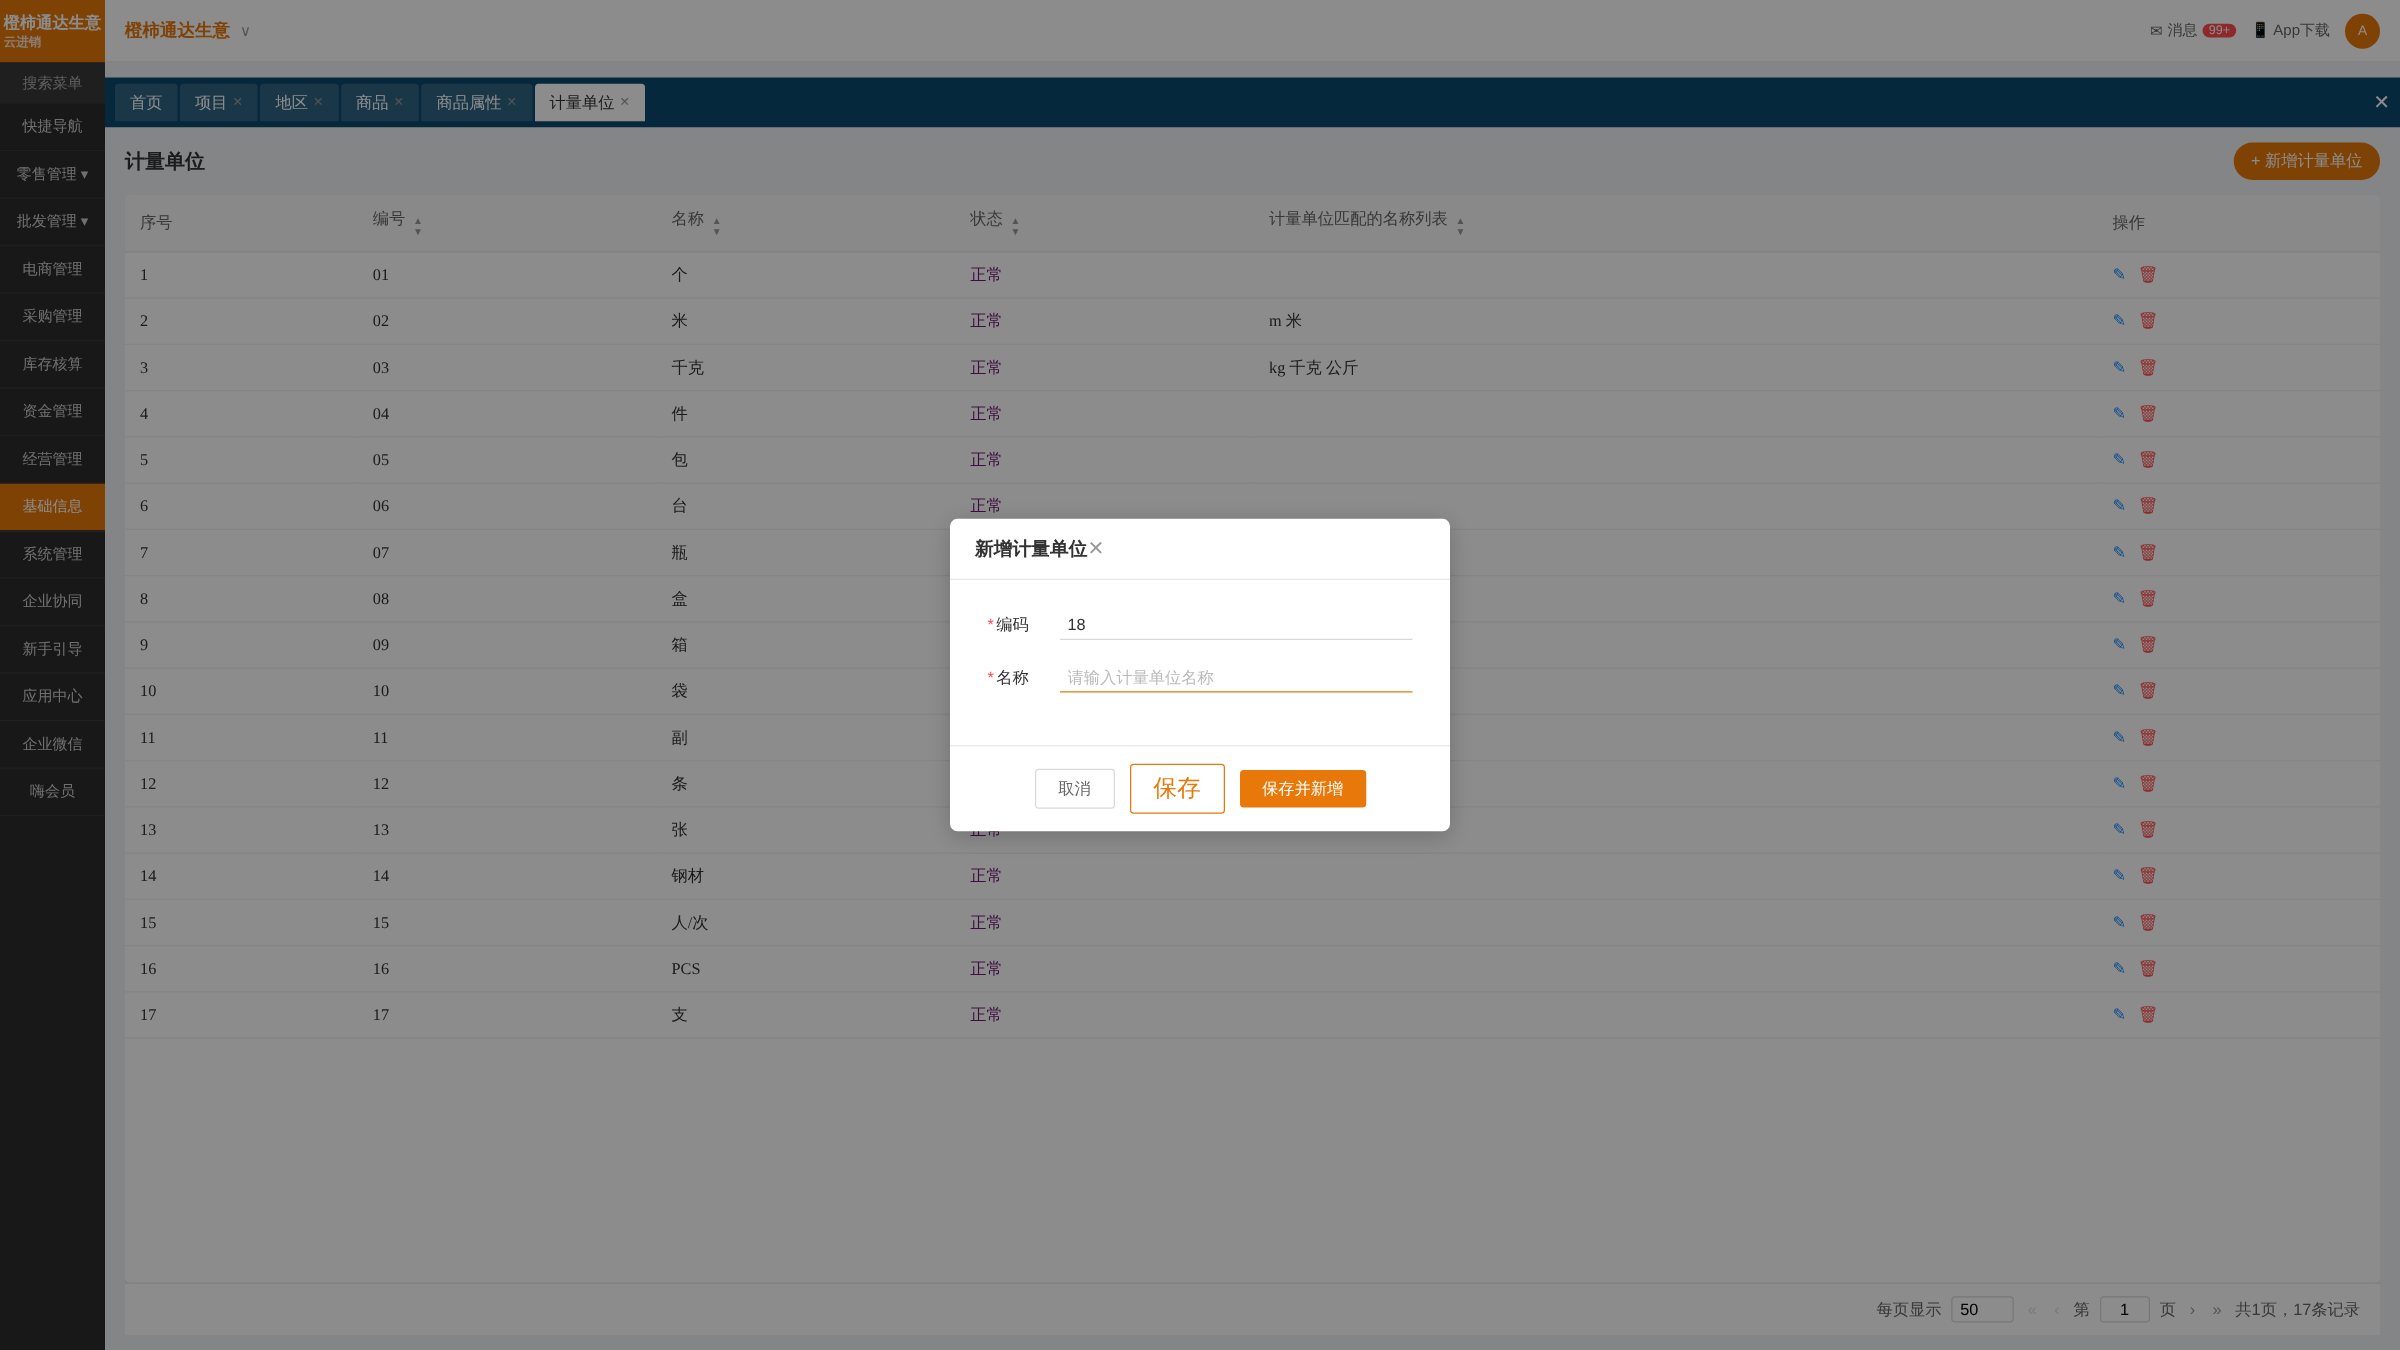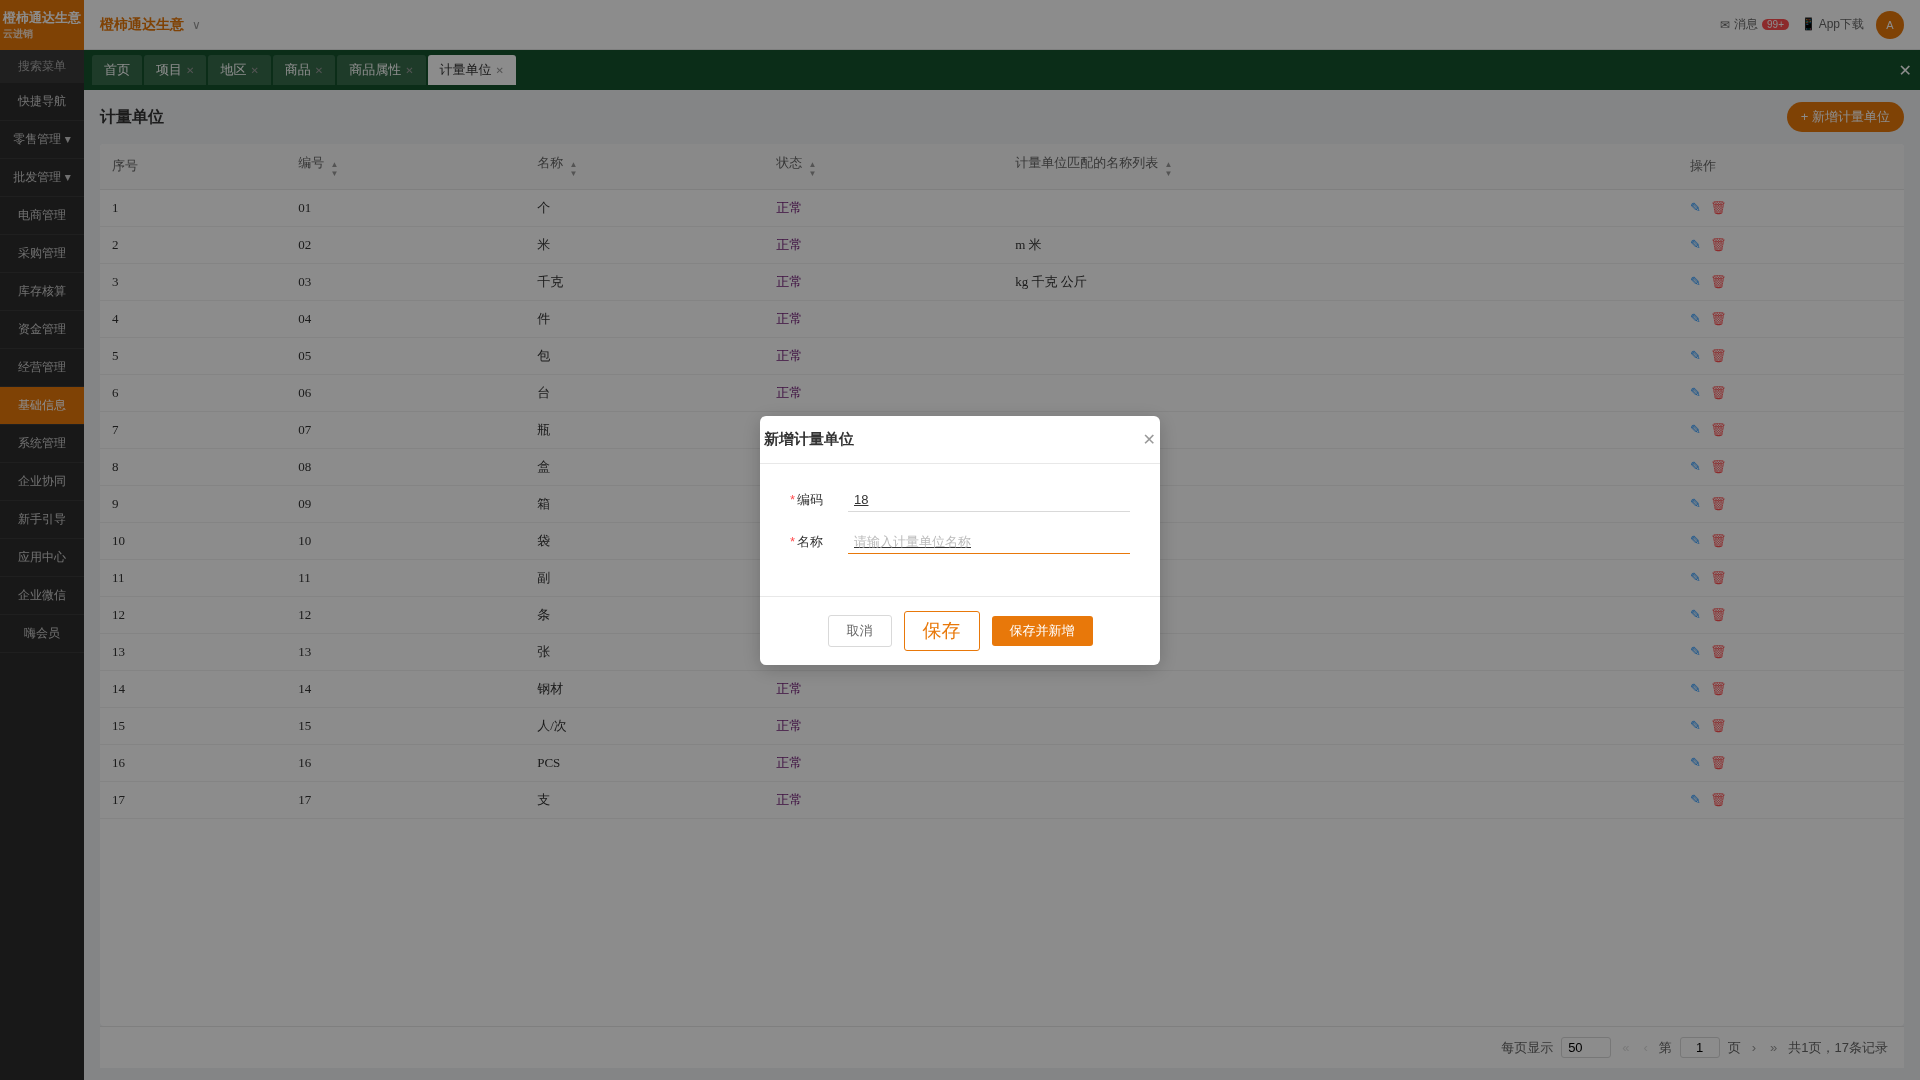--- a/index.html
+++ b/index.html
@@ -81,26 +81,27 @@
       padding: 0 5px;
       font-size: 10px;
     }
     .topbar-app { font-size: 12px; color: #666; cursor: pointer; }
     .avatar { width: 28px; height: 28px; background: #e8780a; border-radius: 50%; display: flex; align-items: center; justify-content: center; color: white; font-size: 11px; }
     .topbar-chevron { color: #999; font-size: 12px; cursor: pointer; }
 
     
     .tabbar {
       height: 40px;
-      background: #14532d;
+      background: #0c4a6e;
       display: flex;
       align-items: center;
       padding: 0 8px;
       flex-shrink: 0;
       gap: 2px;
+      margin-top: 12px;
     }
     .tab {
       padding: 6px 12px;
       background: rgba(255,255,255,0.15);
       color: white;
       border-radius: 3px 3px 0 0;
       font-size: 13px;
       cursor: pointer;
       display: flex;
       align-items: center;
@@ -209,25 +210,25 @@
       justify-content: center;
       z-index: 1000;
     }
     .modal {
       background: #fff;
       border-radius: 6px;
       width: 400px;
       box-shadow: 0 4px 20px rgba(0,0,0,0.2);
     }
     .modal-header {
-      padding: 14px 4px;
+      padding: 14px 20px;
       border-bottom: 1px solid #e8e8e8;
       display: flex;
       align-items: center;
-      justify-content: space-between;
+      justify-content: flex-start;
     }
     .modal-title { font-size: 15px; font-weight: bold; color: #333; }
     .modal-close { color: #999; cursor: pointer; font-size: 16px; }
     .modal-body { padding: 24px 30px; }
     .form-row {
       display: flex;
       align-items: center;
       margin-bottom: 18px;
       gap: 8px;
     }
@@ -240,21 +241,20 @@
     }
     .form-required { color: #ff4d4f; margin-right: 2px; }
     .form-input {
       flex: 1;
       border: none;
       border-bottom: 1px solid #d9d9d9;
       padding: 4px 6px;
       font-size: 13px;
       outline: none;
       color: #333;
-      text-decoration: underline;
     }
     .form-input.focused { border-bottom: 1px solid #e8780a; }
     .form-input::placeholder { color: #bbb; }
     .modal-footer {
       padding: 14px 20px;
       display: flex;
       align-items: center;
       justify-content: center;
       gap: 12px;
       border-top: 1px solid #e8e8e8;

